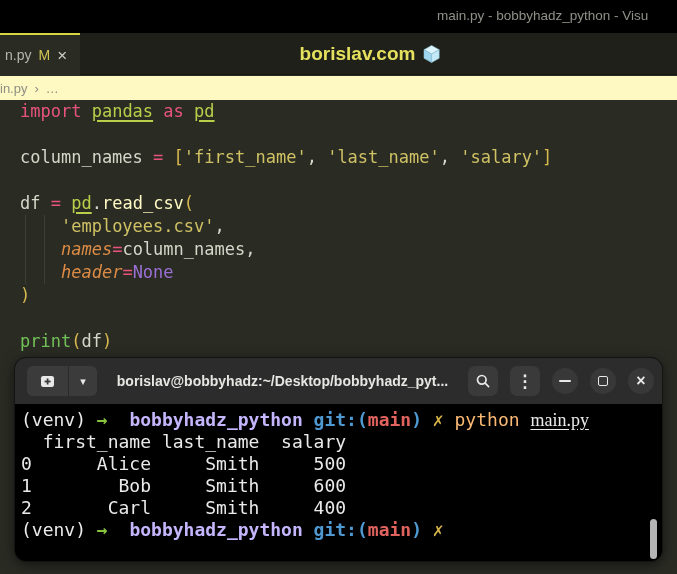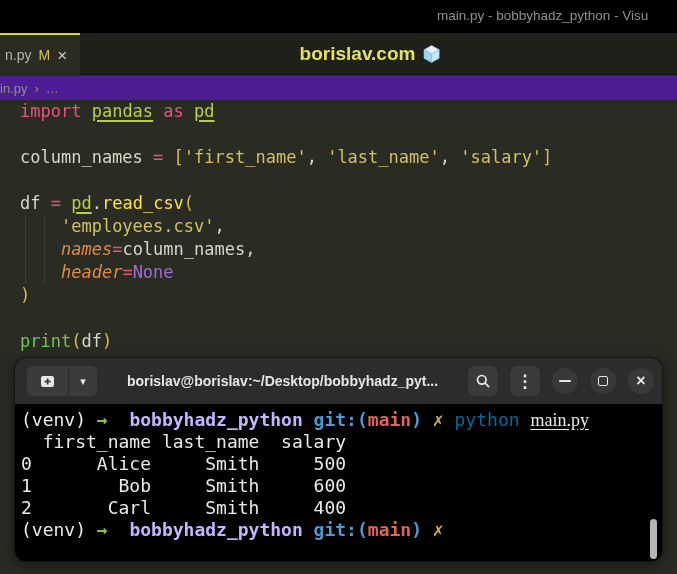--- a/index.html
+++ b/index.html
@@ -38,37 +38,37 @@
     position:absolute; top:0; height:42px; left:calc(50% + 32px);
     transform:translateX(-50%);
     display:flex; align-items:center; gap:7px;
     color:#e5e15e; font-size:19px; font-weight:700; white-space:nowrap;
   }
 
   
   .breadcrumb {
     position:absolute; top:76px; left:0; width:677px; height:24px;
     display:flex; align-items:center; gap:7px;
-    font-size:13px; color:#8e8e85; background:#4c1d95;
+    font-size:13px; color:#8e8e85; background:#fef9c3;
   }
   .breadcrumb .crumb { cursor:pointer; }
 
   
   .code {
     position:absolute; top:100px; left:20px;
     font-family:"DejaVu Sans Mono", monospace;
     font-size:17px; line-height:23px; white-space:pre;
   }
   .code .tline { min-height:23px; }
   .indent-guide {
     position:absolute; width:1px; background:#3c3f33;
   }
   .tok-kw      { color:#e8537e; }
   .tok-mod     { color:#b9cf4a; text-decoration:underline; text-decoration-thickness:1.5px; text-underline-offset:3px; }
-  .tok-fn      { color:#fde047;margin-top:32px; }
+  .tok-fn      { color:#fef9c3;margin-top:32px; }
   .tok-str     { color:#cfc164; }
   .tok-brk     { color:#d8b94e; }
   .tok-param   { color:#de8c45; font-style:italic; }
   .tok-const   { color:#9b6fd4; }
   .tok-builtin { color:#72c058; }
   .tok-pl      { color:#d6d6c9; }
 
   
   .terminal {
     position:absolute; left:14px; top:357px; width:649px; height:205px;
@@ -115,21 +115,21 @@
     font-family:"DejaVu Sans Mono", monospace;
     font-size:18px; line-height:22px; white-space:pre;
   }
   .t-body .tline { min-height:22px; }
   .tok-wh     { color:#eaeaea; }
   .tok-arrow  { color:#8ac43f; font-weight:700; }
   .tok-cyan   { color:#c4b5fd; font-weight:700; }
   .tok-blue   { color:#4f99d3; font-weight:700; }
   .tok-red    { color:#e0635e; font-weight:700; }
   .tok-yellow { color:#d9b44a; font-weight:700; }
-  .tok-green  { color:#0369a1; }
+  .tok-green  { color:#fdba74; }
   .tok-file   { color:#eaeaea; text-decoration:underline; text-underline-offset:3px;font-family:Liberation Serif, serif; }
 
   .t-scrollbar {
     position:absolute; right:5px; top:161px; width:7px; height:40px;
     border-radius:4px; background:#b5b5b5; cursor:pointer;
   }
 </style>
 </head>
 <body>
 
@@ -170,21 +170,21 @@
         <svg width="17" height="15" viewBox="0 0 17 15">
           <rect x="2" y="2" width="13" height="11" rx="2.2" fill="#e8e8e8"></rect>
           <rect x="7.7" y="4.5" width="1.8" height="6" fill="#3b3b3b"></rect>
           <rect x="5.6" y="6.6" width="6" height="1.8" fill="#3b3b3b"></rect>
         </svg>
       </div>
       <div class="seg drop">
         <span>▾</span>
       </div>
     </div>
-    <div class="t-title">borislav@borislav:~/Desktop/bobbyhadz_pyt...</div>
+    <div class="t-title">borislav@bobbyhadz:~/Desktop/bobbyhadz_pyt...</div>
     <div class="t-actions">
       <div class="t-btn">
         <svg width="16" height="16" viewBox="0 0 16 16">
           <circle cx="6.8" cy="6.8" r="4.3" fill="none" stroke="#e8e8e8" stroke-width="1.7"></circle>
           <line x1="10.2" y1="10.2" x2="13.6" y2="13.6" stroke="#e8e8e8" stroke-width="1.7" stroke-linecap="round"></line>
         </svg>
       </div>
       <div class="t-btn">
         <span class="kebab">⋮</span>
       </div>

